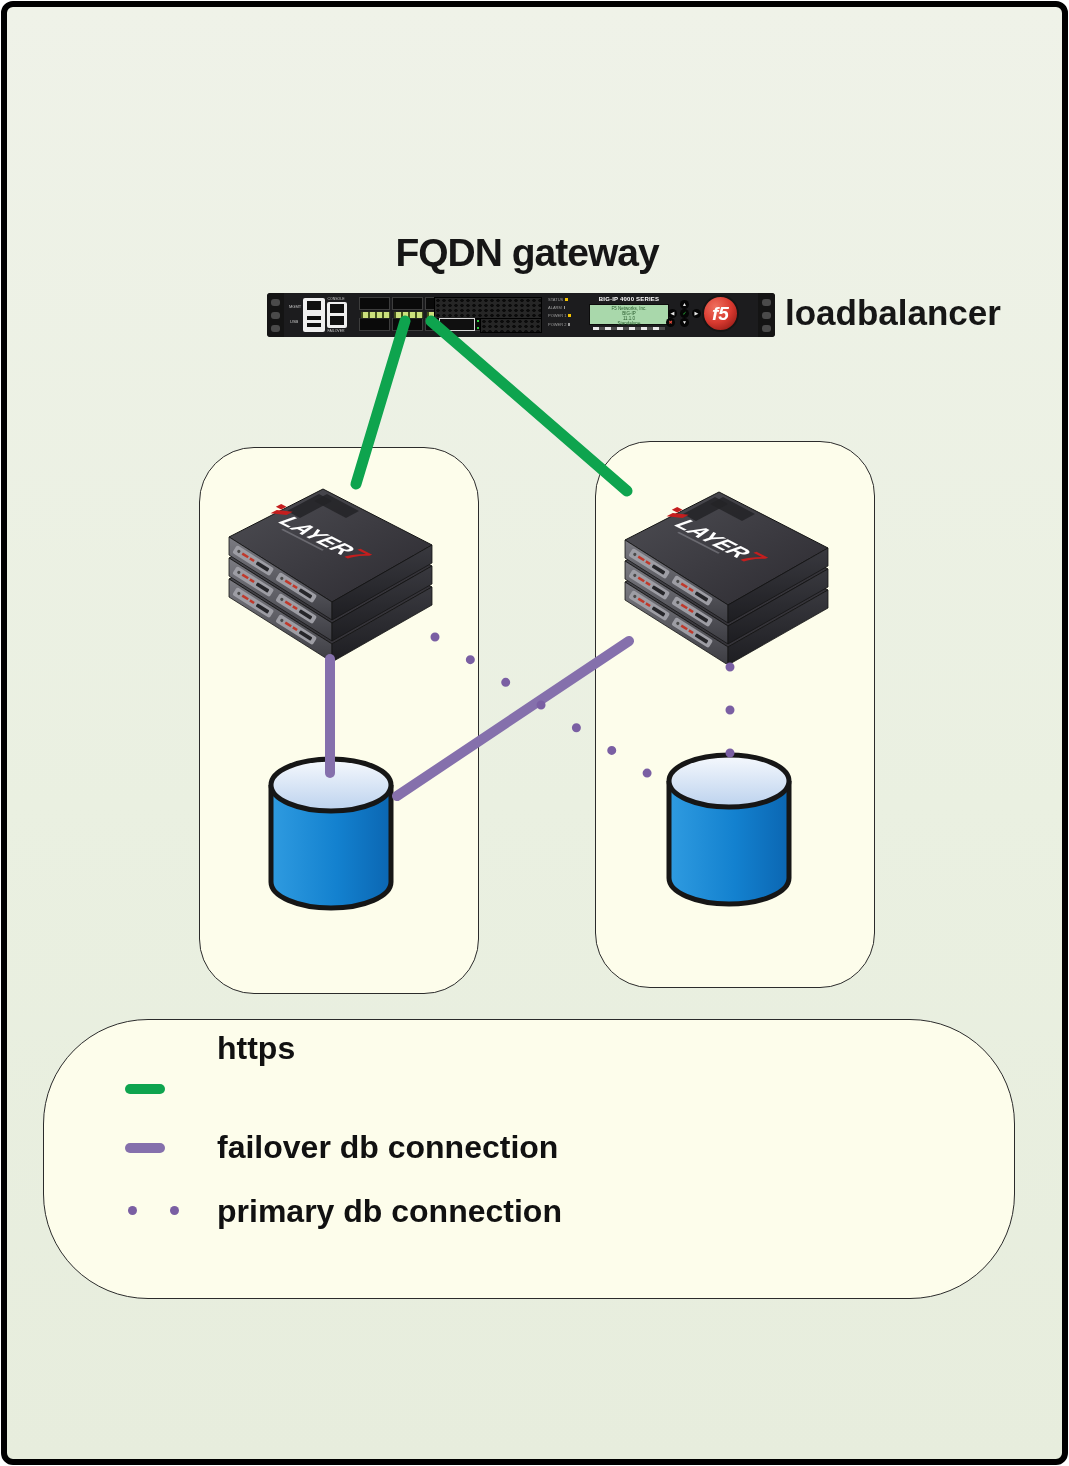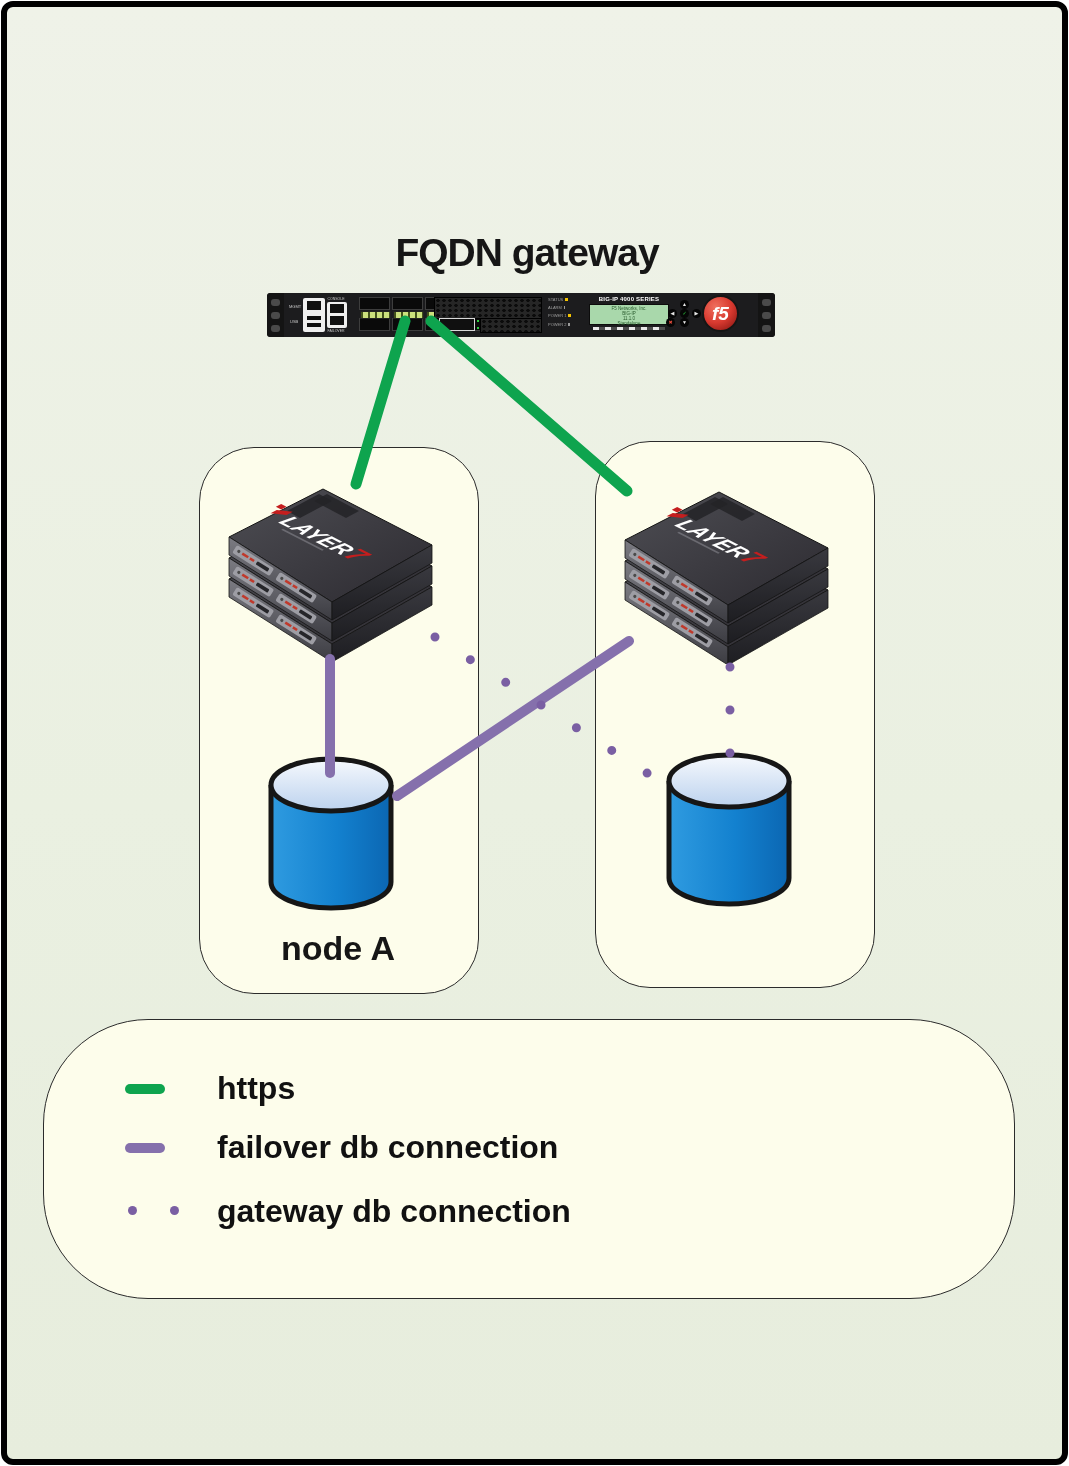--- a/index.html
+++ b/index.html
@@ -124,21 +124,21 @@
     </svg>
 
   <svg class="abs" style="left:259px;top:748px;z-index:4" width="130" height="158">
       <use href="#db" xlink:href="#db"></use>
     </svg>
   <svg class="abs" style="left:657px;top:744px;z-index:4" width="130" height="158">
       <use href="#db" xlink:href="#db"></use>
     </svg>
 
   <div class="abs title">FQDN gateway</div>
-  <div class="abs node-label" style="left:192px;top:922px;z-index:6">node A</div>
+  <div class="abs lb-label">loadbalancer</div>
 
   <div class="abs device" style="z-index:4">
     <div class="abs ear" style="left:0;border-radius:3px 0 0 3px">
       <span class="slot" style="top:6px"></span>
         <span class="slot" style="top:19px"></span>
         <span class="slot" style="top:32px"></span>
     </div>
     <div class="abs ear" style="right:0;border-radius:0 3px 3px 0">
       <span class="slot" style="top:6px"></span>
         <span class="slot" style="top:19px"></span>
@@ -213,20 +213,20 @@
     <div class="navbtn" style="left:413px;top:16px;color:#2ecc40">✓</div>
     <div class="navbtn" style="left:425px;top:16px">▶</div>
     <div class="navbtn" style="left:413px;top:25px">▼</div>
     <div class="navbtn" style="left:399px;top:25px;color:#e74c3c">✖</div>
 
     <div class="abs f5">f5</div>
   </div>
 
   <div class="abs legend-box"></div>
   <div class="abs dash" style="left:118px;top:1077px;background:#0ea44e;z-index:6"></div>
-  <div class="abs legend-label" style="left:210px;top:1063px;z-index:6">https</div>
+  <div class="abs legend-label" style="left:210px;top:1023px;z-index:6">https</div>
   <div class="abs dash" style="left:118px;top:1136px;background:#8570ac;z-index:6"></div>
   <div class="abs legend-label" style="left:210px;top:1122px;z-index:6">failover db connection</div>
   <div class="abs dot" style="left:121px;top:1199px;background:#7a5fa3;z-index:6"></div>
   <div class="abs dot" style="left:163px;top:1199px;background:#7a5fa3;z-index:6"></div>
-  <div class="abs legend-label" style="left:210px;top:1186px;z-index:6">gateway db connection</div>
+  <div class="abs legend-label" style="left:210px;top:1186px;z-index:6">primary db connection</div>
 
 </div>
 
 </body></html>

